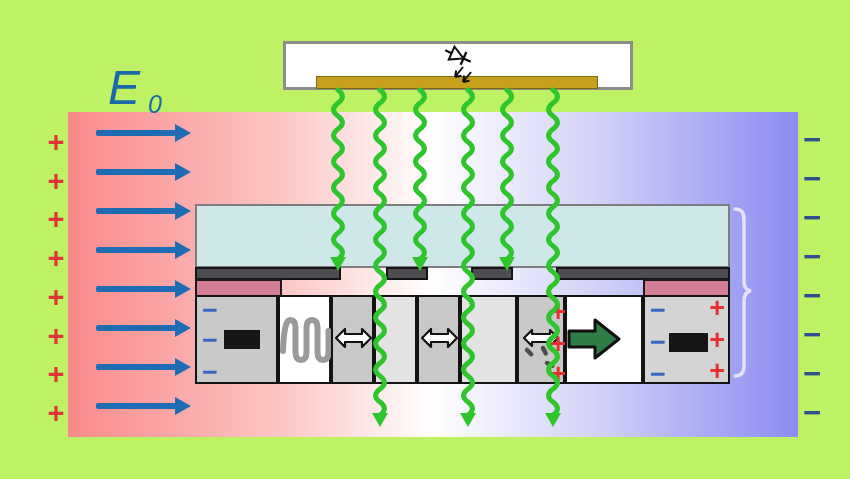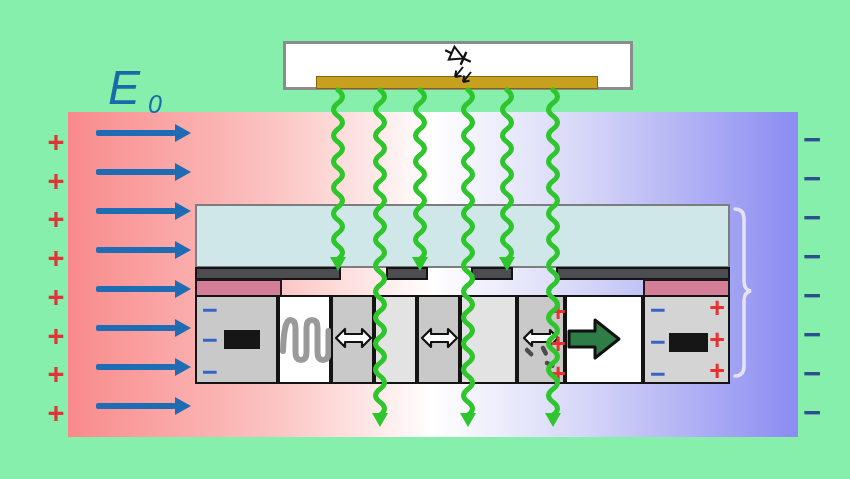--- a/index.html
+++ b/index.html
@@ -1,16 +1,16 @@
 <!DOCTYPE html>
 <html style="--plus_red: #e03438; --minus_navy: #2d4f8e; --cell_minus_blue: #3565c8; --cell_plus_red: #e8302e; --arrow_blue: #1e6db4; --photon_green: #2fc52c; --drift_arrow_green: #2e7d46; --gradient_left: #f98a8b; --gradient_right: #8b8bf2; --glass_cyan: #cfe7e9; --electrode_gray: #4d4d51; --contact_pink: #d47e97; --gold_bar: #c7a11d; --label_blue: #1a6aa8;"><head>
 <meta charset="utf-8">
 <style>
   html,body{margin:0;padding:0;background:#ffffff;font-family:"Liberation Sans",sans-serif;}
-  #canvas{position:relative;width:850px;height:479px;background:#86efac;overflow:hidden;}
+  #canvas{position:relative;width:850px;height:479px;background:#bef264;overflow:hidden;}
 
   
   .bg{position:absolute;left:68px;top:112px;width:730px;height:325px;
       background:linear-gradient(to right,
         var(--gradient_left,#f98a8b) 0%, #fbc3c1 28%, #ffffff 50%,
         #d3d3f8 72%, var(--gradient_right,#8b8bf2) 100%);}
 
   
   .e-label{position:absolute;left:108px;top:60px;color:var(--label_blue,#1a6aa8);}
   .e-label .main{font-size:48px;font-style:italic;font-weight:500;letter-spacing:1px;}

